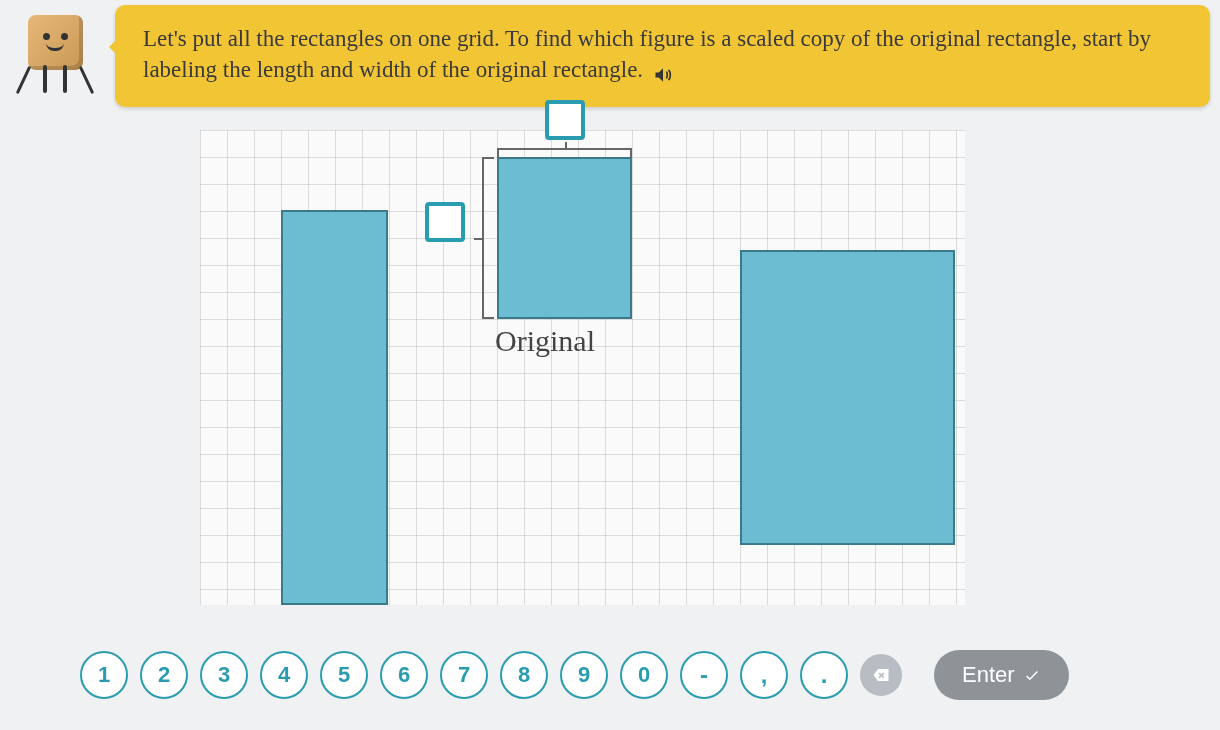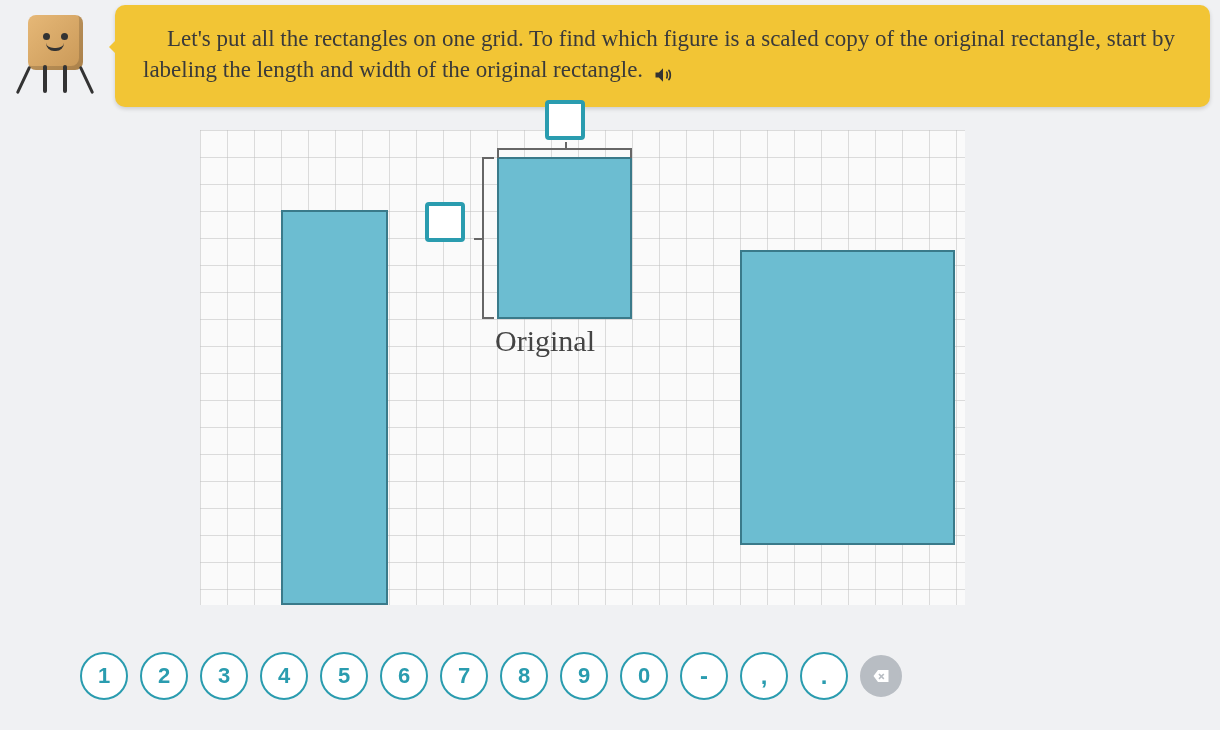--- a/index.html
+++ b/index.html
@@ -53,21 +53,21 @@
     line-height: 1.35;
     box-shadow: 0 2px 4px rgba(0,0,0,0.15);
   }
   .speech-bubble::before {
     content:'';
     position:absolute;
     left:-18px; top:30px;
     border:12px solid transparent;
     border-right-color:#f2c535;
   }
-  .speech-inner { display:inline;margin-left:24px; }
+  .speech-inner { display:inline; }
   .audio-icon {
     display:inline-block;
     width:20px; height:20px;
     vertical-align:middle;
     margin-left:4px;
   }
 
   .grid-area {
     position: absolute;
     left: 200px;
@@ -233,13 +233,19 @@
   <div class="numkey">9</div>
   <div class="numkey">0</div>
   <div class="numkey symbol">-</div>
   <div class="numkey symbol">,</div>
   <div class="numkey symbol">.</div>
   <div class="numkey back">
     <svg viewBox="0 0 24 24" width="18" height="18">
         <path fill="#fff" d="M22 4H8l-6 8 6 8h14V4zm-5.5 11L15 16.5 12.5 14 10 16.5 8.5 15 11 12.5 8.5 10 10 8.5l2.5 2.5L15 8.5 16.5 10 14 12.5l2.5 2.5z"></path>
       </svg>
   </div>
+  <button class="enter-btn">
+    <span>Enter</span>
+    <svg viewBox="0 0 24 24" width="18" height="18">
+        <path fill="#fff" d="M9 16.2l-3.5-3.5L4 14l5 5 11-11-1.5-1.5z"></path>
+      </svg>
+  </button>
 </div>
 
 </body></html>

